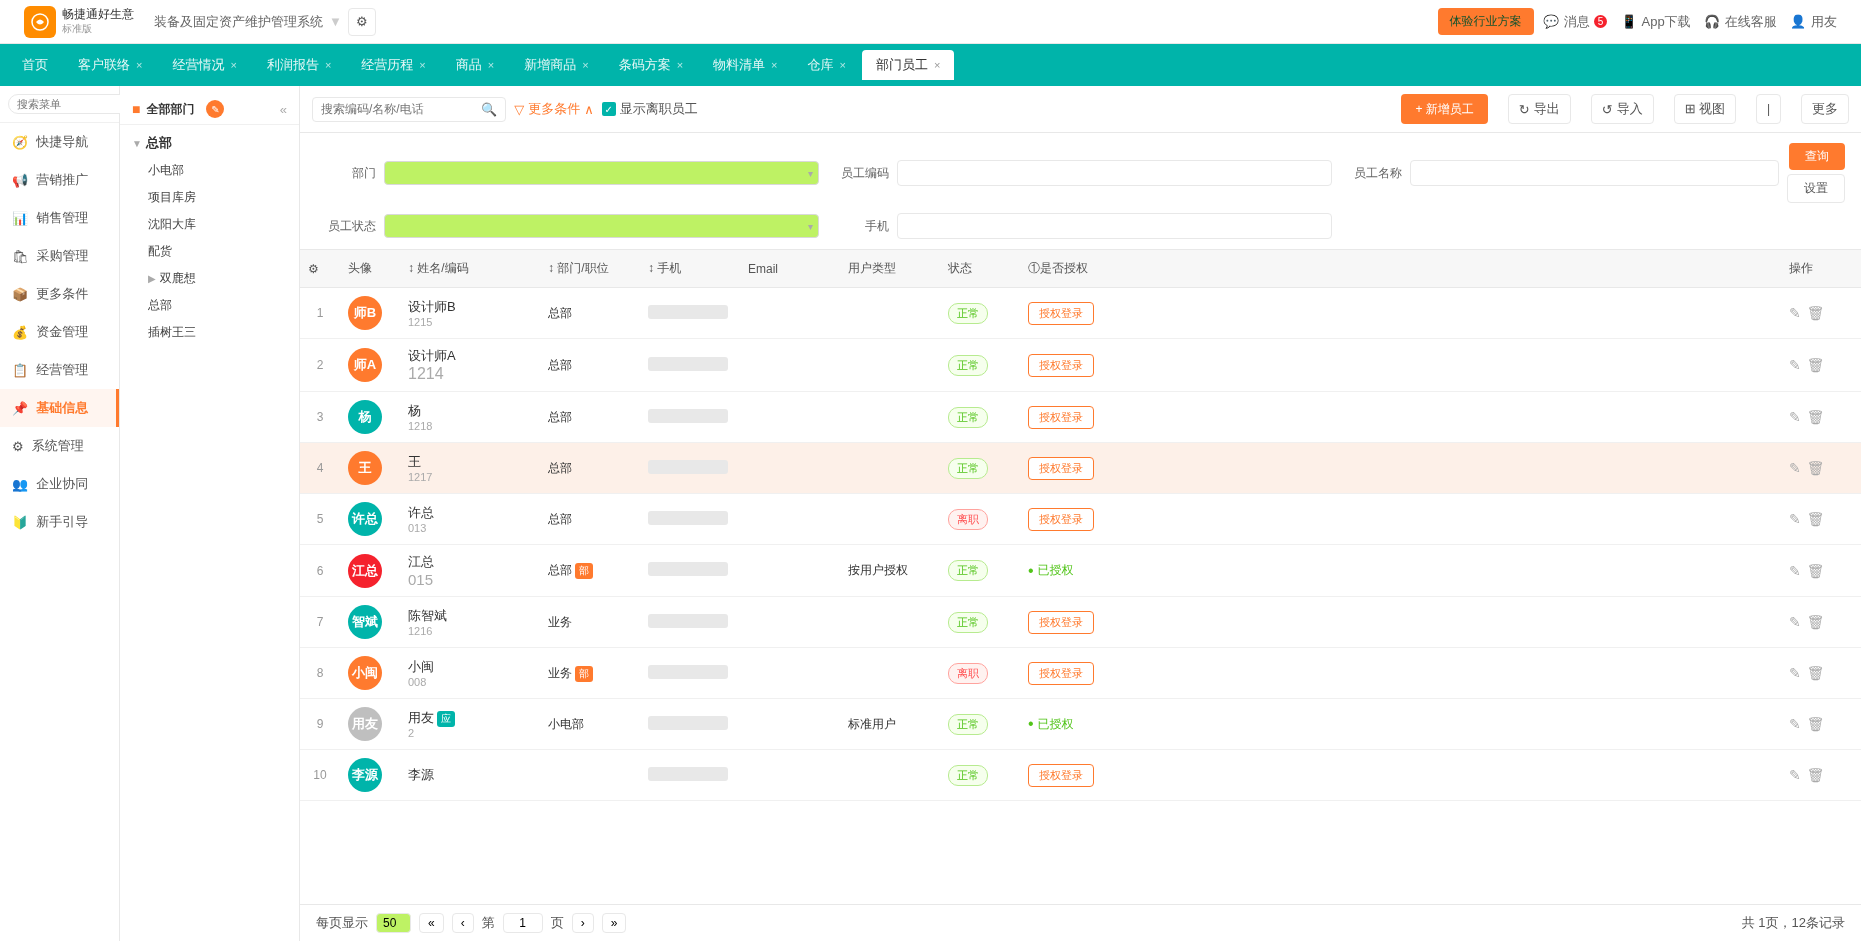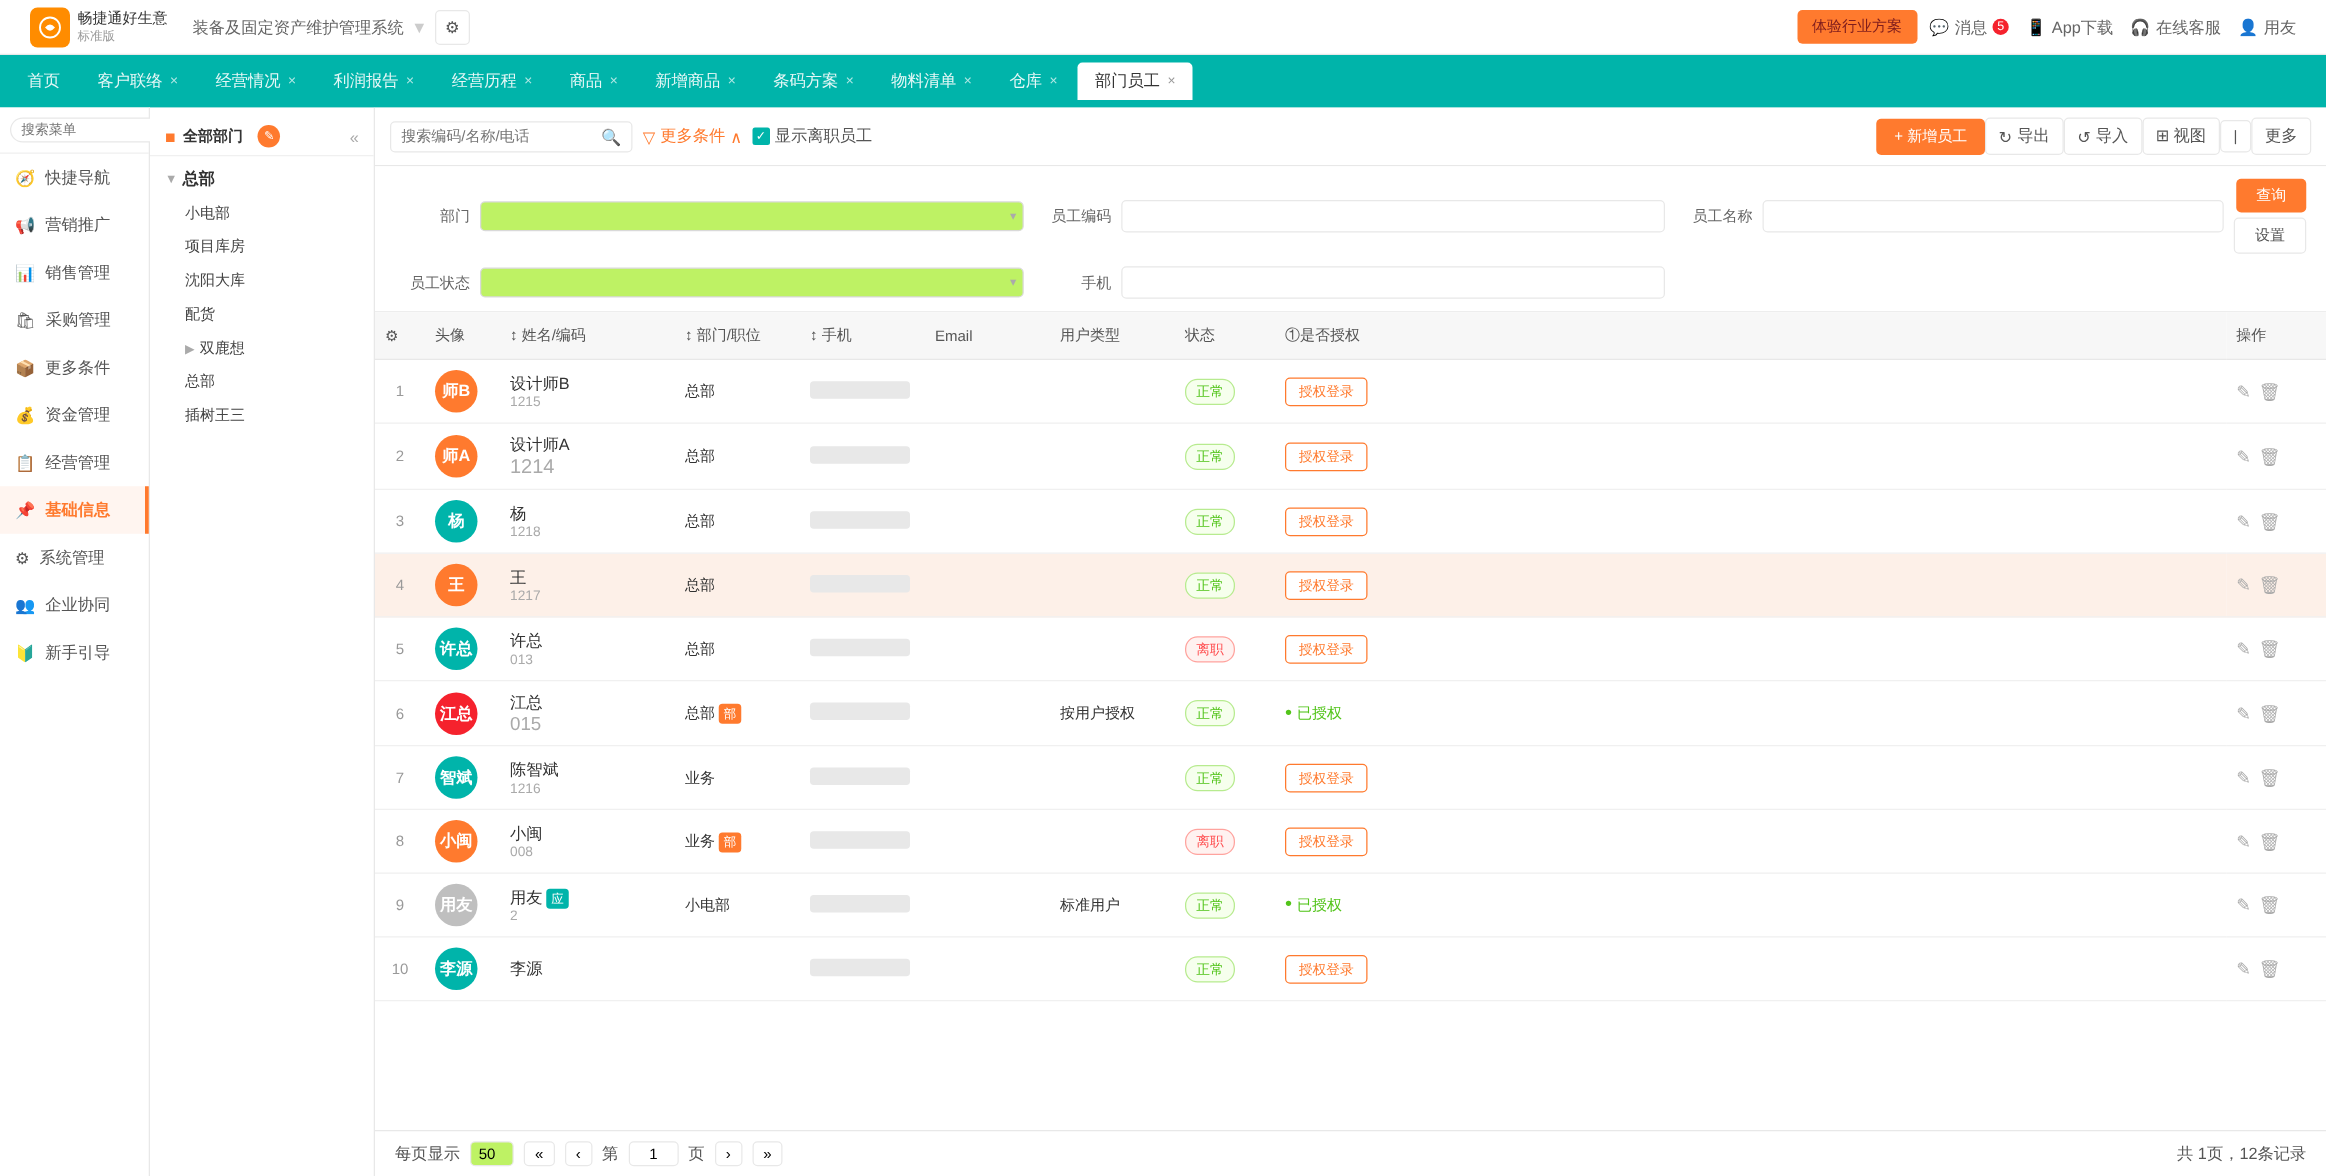--- a/index.html
+++ b/index.html
@@ -9,21 +9,21 @@
     .top-bar { height: 44px; background: #fff; border-bottom: 1px solid #e8e8e8; display: flex; align-items: center; padding: 0 24px; gap: 10px; }
     .top-bar-logo { display: flex; align-items: center; gap: 6px; width: 120px; }
     .logo-icon { width: 32px; height: 32px; background: #ff8c00; border-radius: 6px; display: flex; align-items: center; justify-content: center; color: #fff; font-size: 10px; font-weight: bold; }
     .logo-text { font-size: 12px; color: #333; line-height: 1.3; }
     .logo-sub { font-size: 10px; color: #999; }
     .system-title { flex: 1; font-size: 13px; color: #333; display: flex; align-items: center; gap: 6px; }
     .system-title span { color: #666; }
     .top-bar-right { display: flex; align-items: center; gap: 14px; color: #666; font-size: 12px; }
     .top-bar-right .item { display: flex; align-items: center; gap: 4px; cursor: pointer; }
     .badge { background: #f5222d; color: #fff; border-radius: 10px; font-size: 10px; padding: 1px 4px; }
-    .trial-btn { background: #ff7a2e; color: #7f1d1d; border: none; border-radius: 4px; padding: 5px 12px; font-size: 12px; cursor: pointer; }
+    .trial-btn { background: #ff7a2e; color: #14532d; border: none; border-radius: 4px; padding: 5px 12px; font-size: 12px; cursor: pointer; }
 
     
     .nav-tabs { height: 42px; background: #00b4aa; display: flex; align-items: center; padding: 0 8px; gap: 2px; overflow-x: auto; }
     .nav-tab { padding: 6px 14px; color: rgba(255,255,255,0.9); cursor: pointer; border-radius: 4px 4px 0 0; white-space: nowrap; font-size: 13px; display: flex; align-items: center; gap: 4px; }
     .nav-tab.active { background: #fff; color: #333; }
     .nav-tab .close { color: rgba(255,255,255,0.7); font-size: 11px; margin-left: 2px; }
     .nav-tab.active .close { color: #999; }
 
     
     .main-layout { display: flex; height: calc(941px - 44px - 42px); }
@@ -53,21 +53,21 @@
 
     
     .employee-list { flex: 1; display: flex; flex-direction: column; overflow: hidden; background: #f9f9f9; }
 
     
     .list-toolbar { background: #fff; padding: 8px 12px; display: flex; align-items: center; gap: 8px; border-bottom: 1px solid #e8e8e8; }
     .search-input { border: 1px solid #e8e8e8; border-radius: 4px; padding: 5px 10px; font-size: 12px; width: 180px; outline: none; }
     .filter-btn { display: flex; align-items: center; gap: 4px; color: #ff7a2e; cursor: pointer; font-size: 12px; background: none; border: none; }
     .show-inactive { display: flex; align-items: center; gap: 4px; color: #555; font-size: 12px; cursor: pointer; }
     .checkbox-green { width: 14px; height: 14px; background: #00b4aa; border-radius: 2px; display: flex; align-items: center; justify-content: center; color: #fff; font-size: 10px; }
-    .toolbar-right { margin-left: auto; display: flex; align-items: center; gap: 0; }
+    .toolbar-right { margin-left: auto; display: flex; gap: 20px; }
     .add-emp-btn { background: #ff7a2e; color: #fff; border: none; border-radius: 4px; padding: 6px 14px; font-size: 12px; cursor: pointer; display: flex; align-items: center; gap: 4px; }
     .export-btn, .import-btn { border: 1px solid #e8e8e8; background: #fff; color: #555; border-radius: 4px; padding: 5px 10px; font-size: 12px; cursor: pointer; display: flex; align-items: center; gap: 4px; }
     .view-btn { border: 1px solid #e8e8e8; background: #fff; color: #555; border-radius: 4px; padding: 5px 10px; font-size: 12px; cursor: pointer; }
 
     
     .filter-area { background: #fff; padding: 10px 16px; border-bottom: 1px solid #e8e8e8; display: grid; grid-template-columns: 1fr 1fr 1fr; gap: 10px; align-items: center; }
     .filter-row { display: flex; align-items: center; gap: 8px; }
     .filter-label { color: #666; font-size: 12px; white-space: nowrap; width: 60px; text-align: right; }
     .filter-input { flex: 1; border: 1px solid #e8e8e8; border-radius: 4px; padding: 5px 8px; font-size: 12px; outline: none; }
     .filter-actions { display: flex; flex-direction: column; gap: 4px; align-items: flex-end; }

